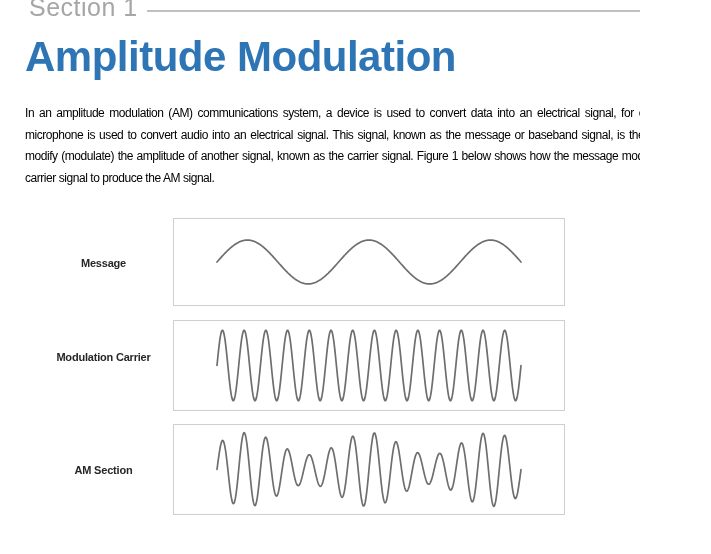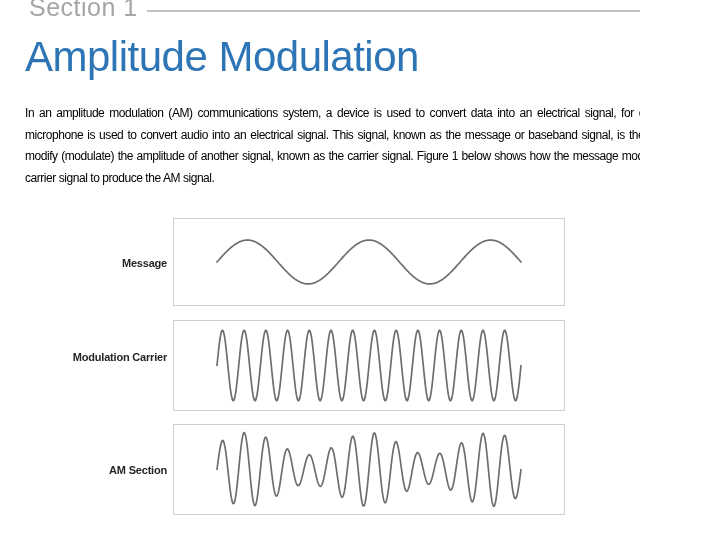--- a/index.html
+++ b/index.html
@@ -27,21 +27,21 @@
     width: 564px;
     top: 10px;
     height: 2px;
     background: var(--rule-line, #C0C0C0);
   }
   .page-title {
     position: absolute;
     left: 25px;
     top: 33px;
     font-size: 42px;
-    font-weight: normal;
+    font-weight: bold;
     letter-spacing: -0.5px;
     color: var(--title, #2E75B6);
     white-space: nowrap;
   }
   .body-paragraph {
     position: absolute;
     left: 25px;
     top: 103px;
     width: 667px;
     font-size: 12px;
@@ -56,23 +56,23 @@
     width: 390px;
     background: #ffffff;
     border: 1px solid var(--panel-border, #CFCFCF);
   }
   .panel svg { display: block; }
   #panel-0 { top: 218px; height: 86px; }
   #panel-1 { top: 320px; height: 89px; }
   #panel-2 { top: 424px; height: 89px; }
   .panel-label {
     position: absolute;
-    left: 52px;
+    left: 46px;
     width: 115px;
-    text-align: right;
+    text-align: center;
     font-size: 11px;
     font-weight: bold;
     line-height: 15px;
     letter-spacing: -0.2px;
     color: var(--panel-label, #262626);
   }
   #panel-label-0 { top: 256px; }
   #panel-label-1 { top: 350px; }
   #panel-label-2 { top: 463px; }
   .figure-caption {

